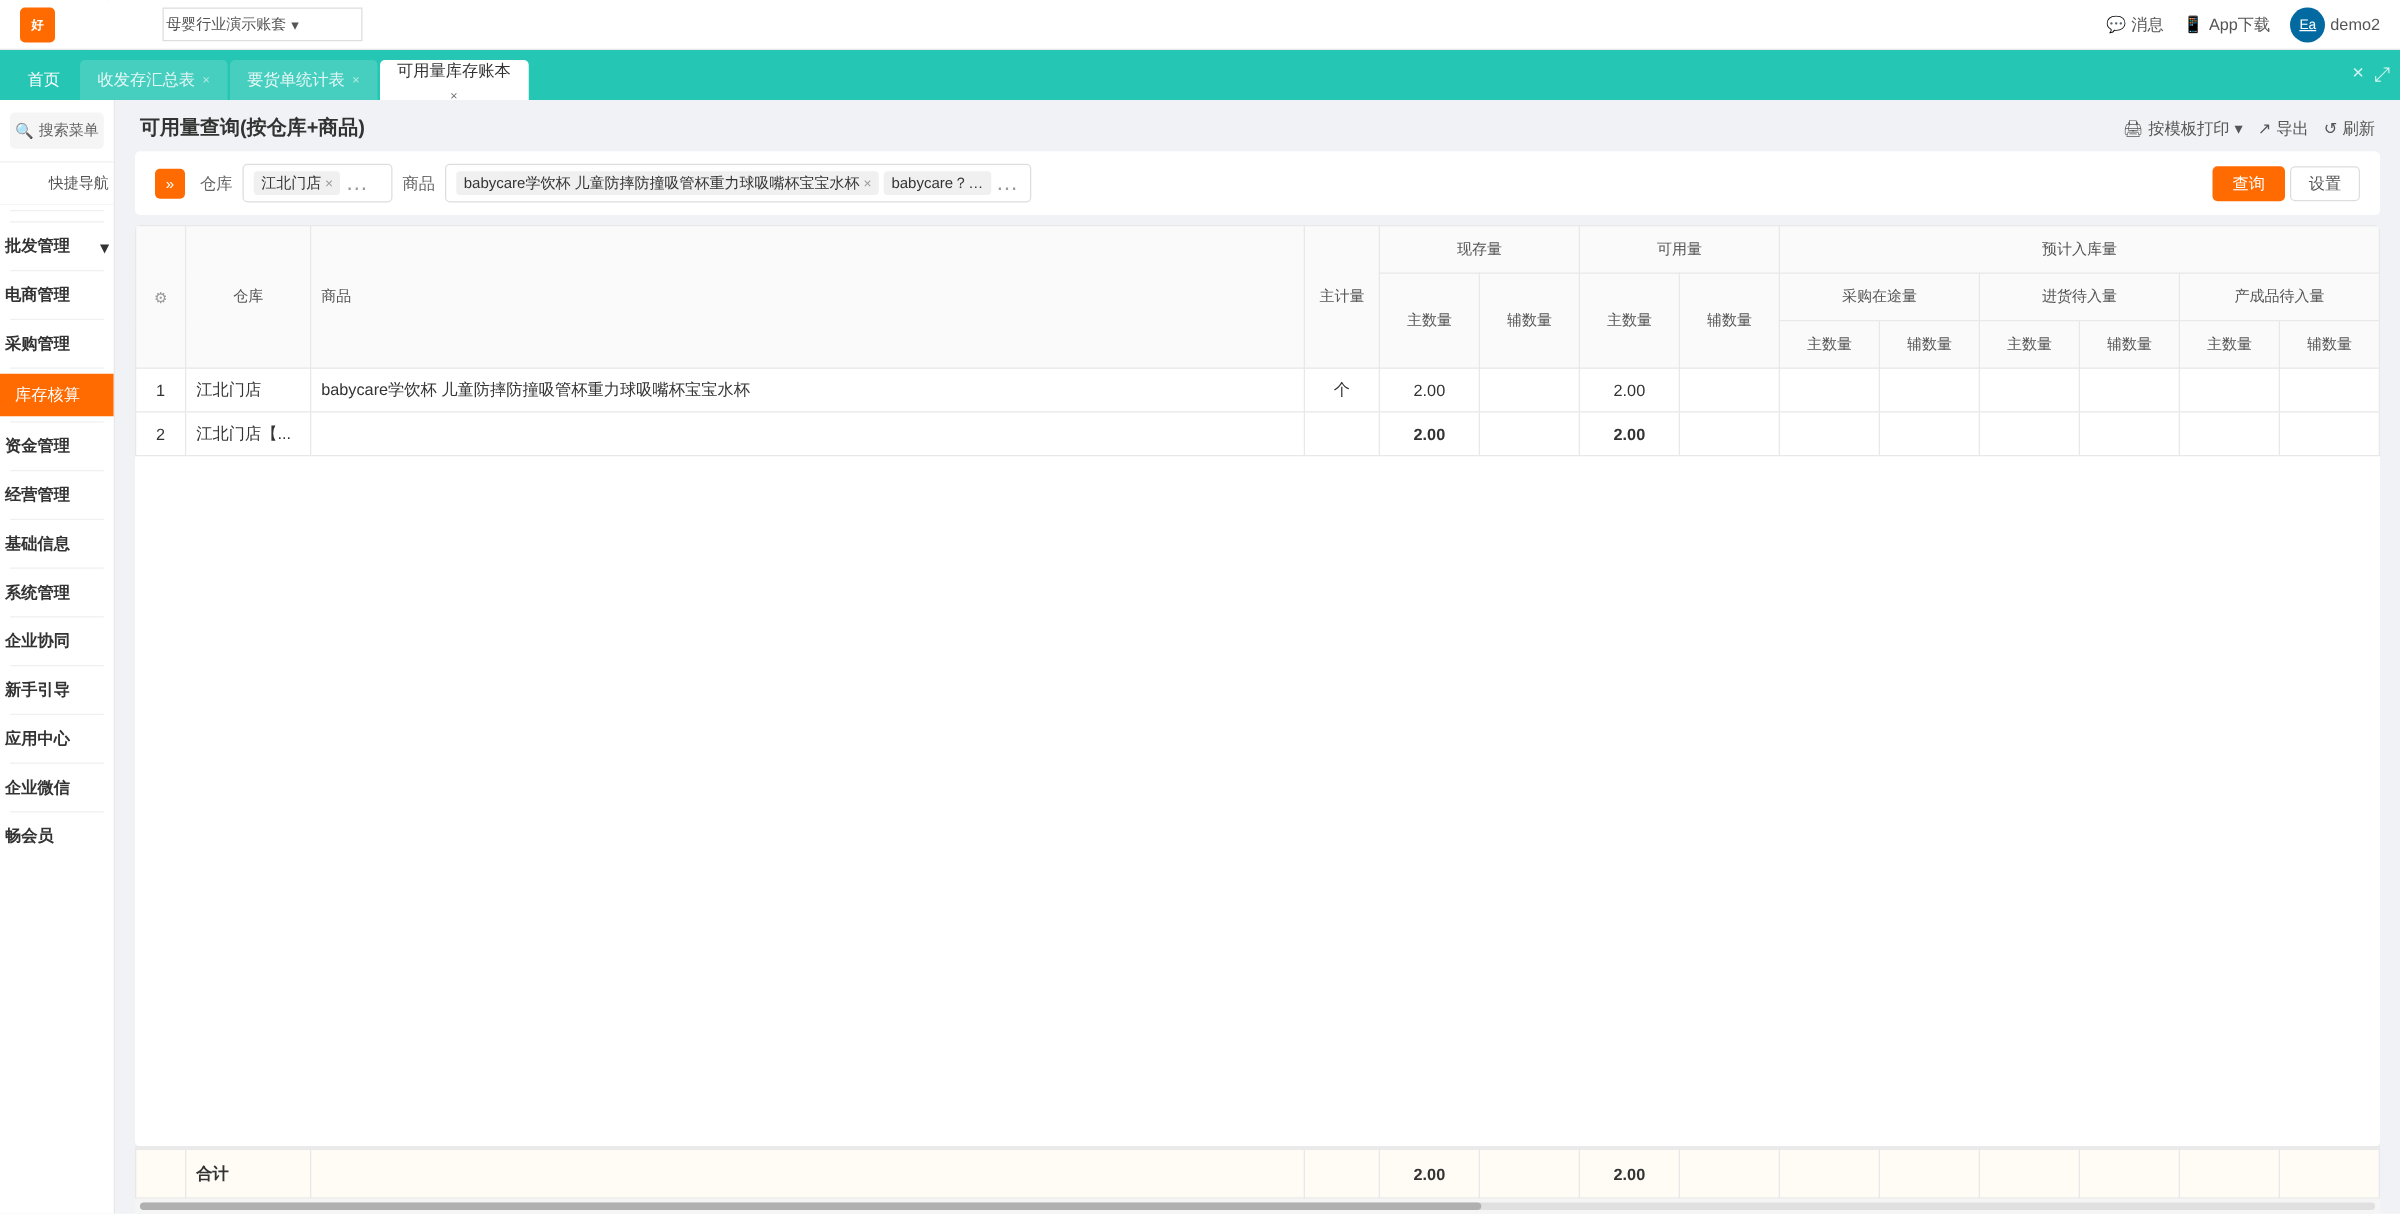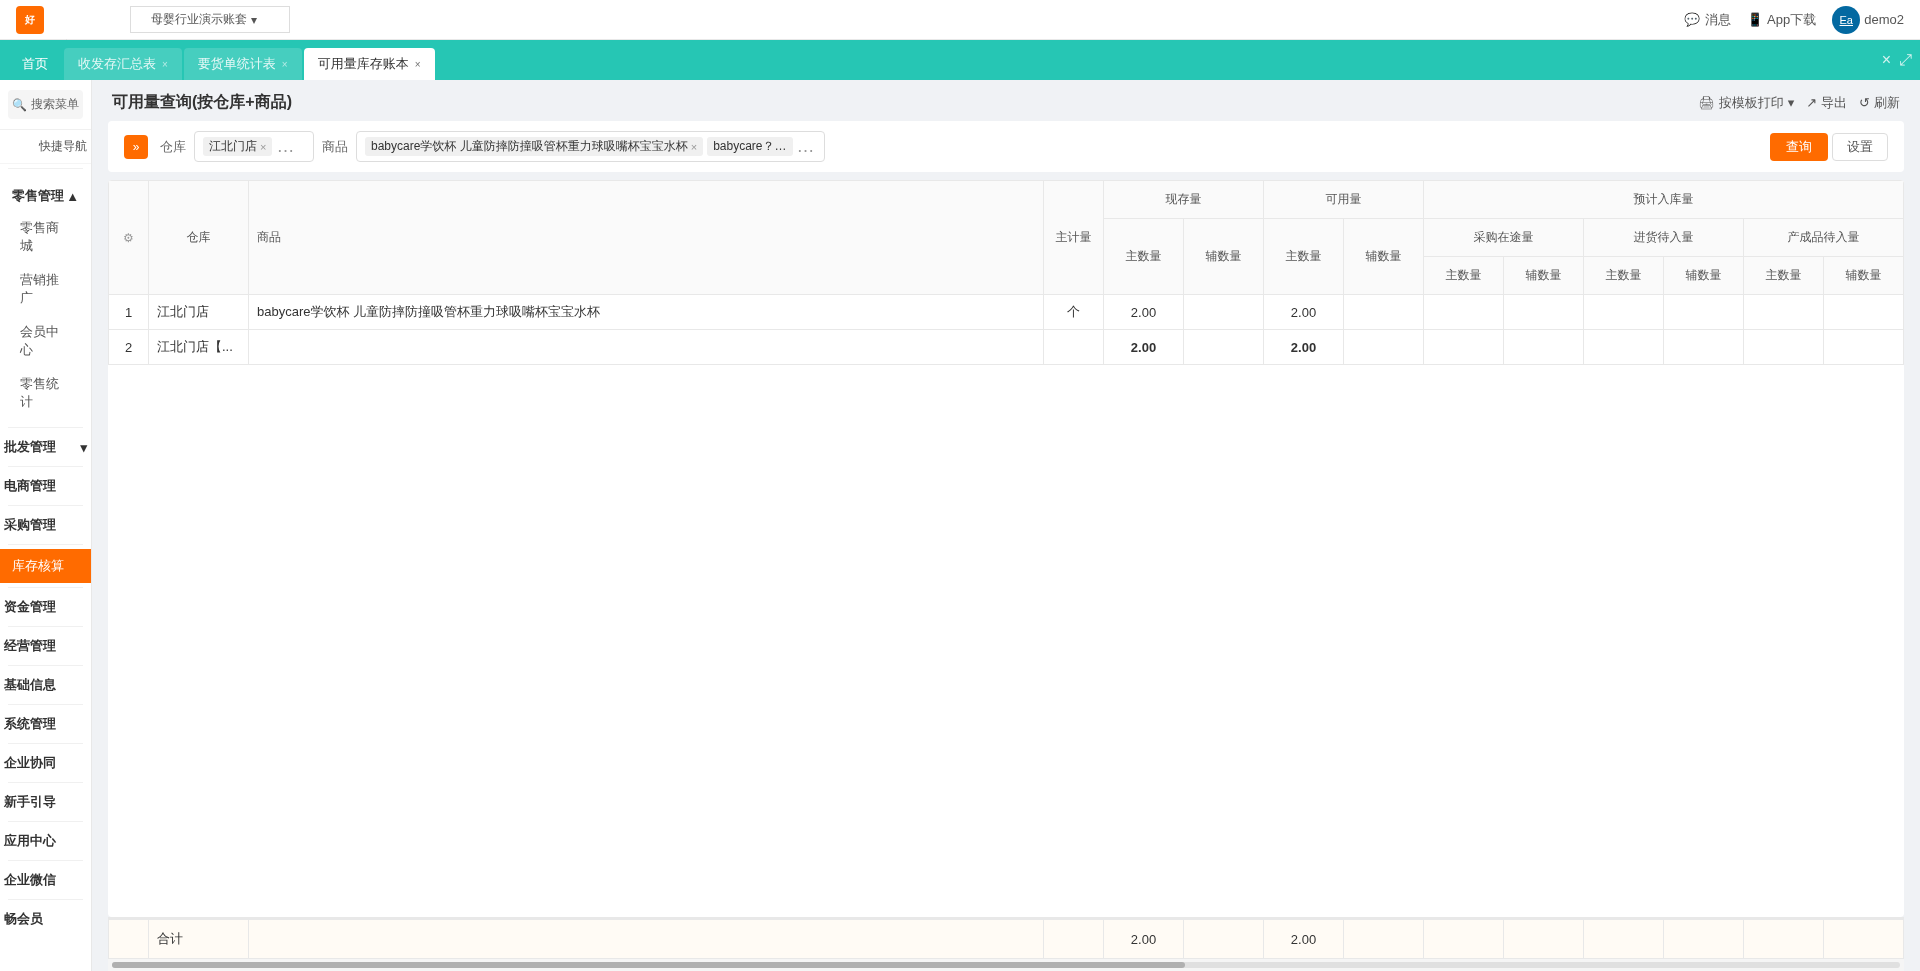--- a/index.html
+++ b/index.html
@@ -5,29 +5,29 @@
     * { box-sizing: border-box; margin: 0; padding: 0; }
     body { font-family: 'Microsoft YaHei', Arial, sans-serif; font-size: 13px; background: #f5f5f5; color: #333; display: flex; flex-direction: column; height: 971px; overflow: hidden; }
 
     
     .top-bar { height: 40px; background: #fff; display: flex; align-items: center; justify-content: space-between; padding: 0 16px; border-bottom: 1px solid #e8e8e8; flex-shrink: 0; }
     .top-bar-left { display: flex; align-items: center; gap: 8px; }
     .logo-area { display: flex; align-items: center; gap: 6px; }
     .logo-icon { width: 28px; height: 28px; background: #ff6b00; border-radius: 4px; display: flex; align-items: center; justify-content: center; color: white; font-size: 10px; font-weight: bold; }
     .logo-text { font-size: 12px; color: #666; line-height: 1.2; }
     .logo-sub { font-size: 10px; color: #999; margin-top: 36px; }
-    .tenant-selector { display: flex; align-items: center; gap: 4px; padding: 4px 20px; border: 1px solid #ddd; border-radius: 0; background: #fff; cursor: pointer; font-size: 12px; color: #555; min-width: 160px; }
+    .tenant-selector { display: flex; align-items: center; gap: 4px; padding: 4px 2px; border: 1px solid #ddd; border-radius: 0; background: #fff; cursor: pointer; font-size: 12px; color: #555; min-width: 160px; }
     .top-bar-right { display: flex; align-items: center; gap: 16px; }
     .top-right-item { display: flex; align-items: center; gap: 4px; cursor: pointer; font-size: 13px; color: #555; }
     .avatar { width: 28px; height: 28px; border-radius: 50%; background: #0369a1; display: flex; align-items: center; justify-content: center; color: white; font-size: 11px; text-decoration: underline; }
 
     
     .tab-bar { height: 40px; background: #26c6b4; display: flex; align-items: flex-end; padding: 0 0 0 8px; flex-shrink: 0; position: relative; }
     .tab-item { height: 32px; padding: 0 14px; display: flex; align-items: center; gap: 6px; border-radius: 4px 4px 0 0; cursor: pointer; font-size: 13px; color: rgba(255,255,255,0.85); background: rgba(255,255,255,0.15); margin-right: 2px; }
-    .tab-item.active { background: #fff; color: #333; }
+    .tab-item.active { background: #fff; color: #333; flex-direction: column; }
     .tab-item.home { background: transparent; color: #fff; }
     .tab-close { font-size: 10px; color: inherit; opacity: 0.7; cursor: pointer; }
     .tab-bar-actions { position: absolute; right: 8px; top: 50%; transform: translateY(-50%); display: flex; gap: 8px; }
     .tab-action-btn { color: #fff; cursor: pointer; font-size: 16px; opacity: 0.8; }
 
     
     .main-layout { display: flex; flex: 1; overflow: hidden; }
 
     
     .sidebar { width: 92px; background: #fff; border-right: 1px solid #e8e8e8; display: flex; flex-direction: column; flex-shrink: 0; overflow-y: auto; }
@@ -72,21 +72,21 @@
     .col-seq { width: 40px; }
     .col-warehouse { width: 100px; }
     .col-product { min-width: 300px; text-align: left; }
     .col-unit { width: 60px; }
     .col-num { width: 80px; }
     .gear-icon { color: #999; cursor: pointer; }
 
     
     .table-footer { background: #fff; margin: 0 16px 0; border-top: 2px solid #e8e8e8; flex-shrink: 0; }
     .table-footer table { background: #fffbf5; }
-    .table-footer td { font-weight: normal; padding: 10px 8px; border: 1px solid #e8e8e8; }
+    .table-footer td { font-weight: bold; padding: 10px 8px; border: 1px solid #e8e8e8; }
 
     
     .scroll-bar-area { height: 12px; background: #f5f5f5; margin: 0 16px; display: flex; align-items: center; padding: 0 4px; }
     .scroll-track { flex: 1; height: 6px; background: #e0e0e0; border-radius: 3px; position: relative; }
     .scroll-thumb { position: absolute; left: 0; width: 60%; height: 100%; background: #b0b0b0; border-radius: 3px; }
   </style>
 </head>
 <body>
 
 <div class="top-bar">
@@ -150,38 +150,20 @@
       <button class="sidebar-search-btn">
         <span>🔍</span>
         <span>搜索菜单</span>
       </button>
     </div>
     <div class="sidebar-nav-item">
       <span>快捷导航</span>
     </div>
     <div class="sidebar-divider"></div>
 
-    <div class="sidebar-section">
-      <div class="sidebar-section-header">
-        <span>零售管理</span>
-        <span>▲</span>
-      </div>
-      <div class="sidebar-section-item">
-        <span>零售商城</span>
-      </div>
-      <div class="sidebar-section-item">
-        <span>营销推广</span>
-      </div>
-      <div class="sidebar-section-item">
-        <span>会员中心</span>
-      </div>
-      <div class="sidebar-section-item">
-        <span>零售统计</span>
-      </div>
-    </div>
     <div class="sidebar-divider"></div>
     <div class="sidebar-section-header sidebar-section">
       <span>批发管理</span>
       <span>▾</span>
     </div>
     <div class="sidebar-divider"></div>
     <div class="sidebar-section-header sidebar-section">
       <span>电商管理</span>
     </div>
     <div class="sidebar-divider"></div>

